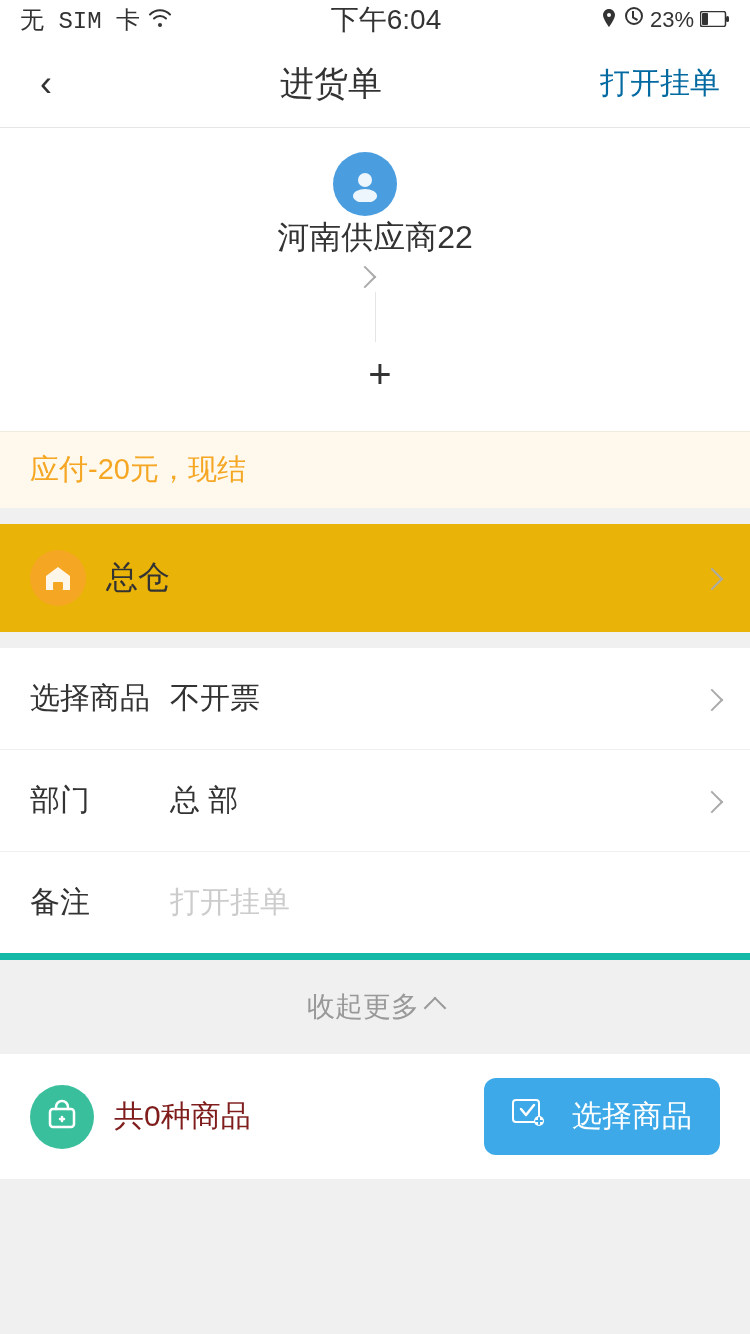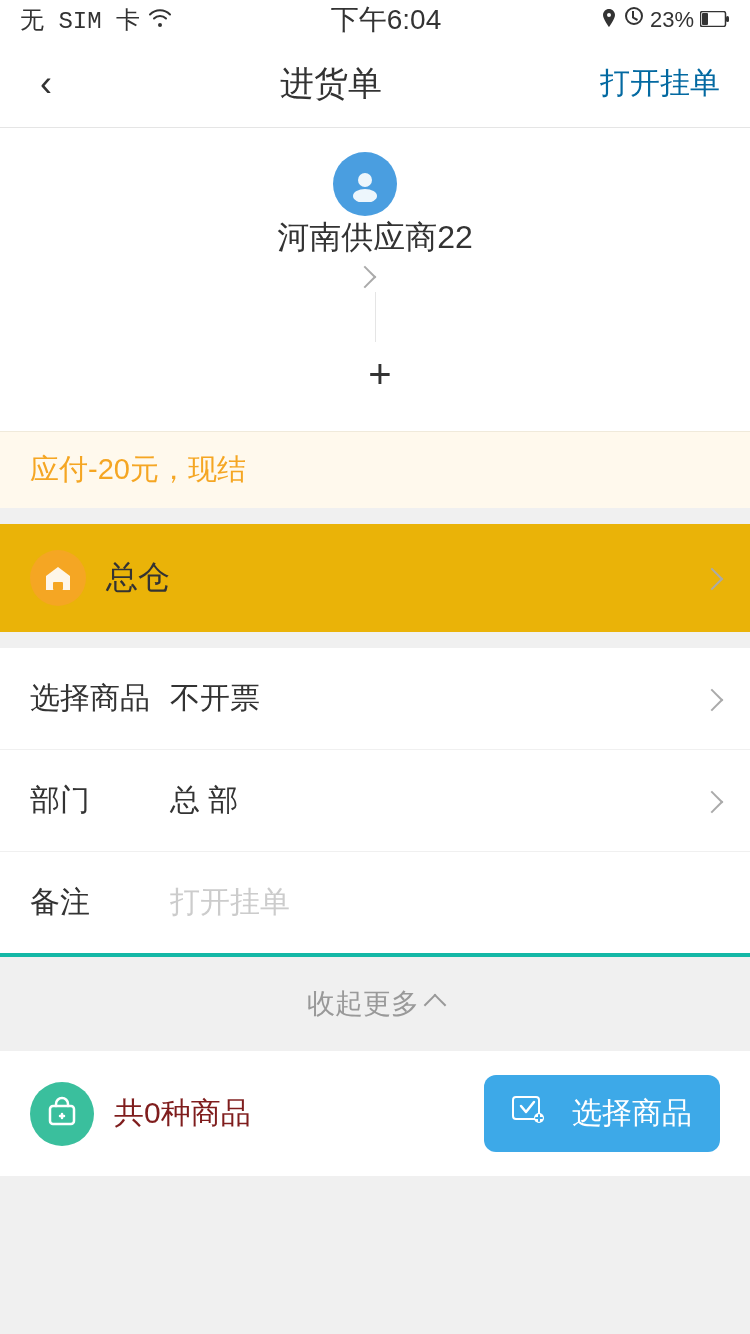--- a/index.html
+++ b/index.html
@@ -192,21 +192,21 @@
       font-size: 28px;
     }
 
     
     .collapse-section {
       background: #f0f0f0;
       display: flex;
       align-items: center;
       justify-content: center;
       padding: 28px 0;
-      border-top: 4px solid #14b8a6;
+      border-top: 7px solid #14b8a6;
       margin-top: 0;
       cursor: pointer;
     }
     .collapse-text {
       font-size: 28px;
       color: #999;
       margin-right: 8px;
     }
 
     

